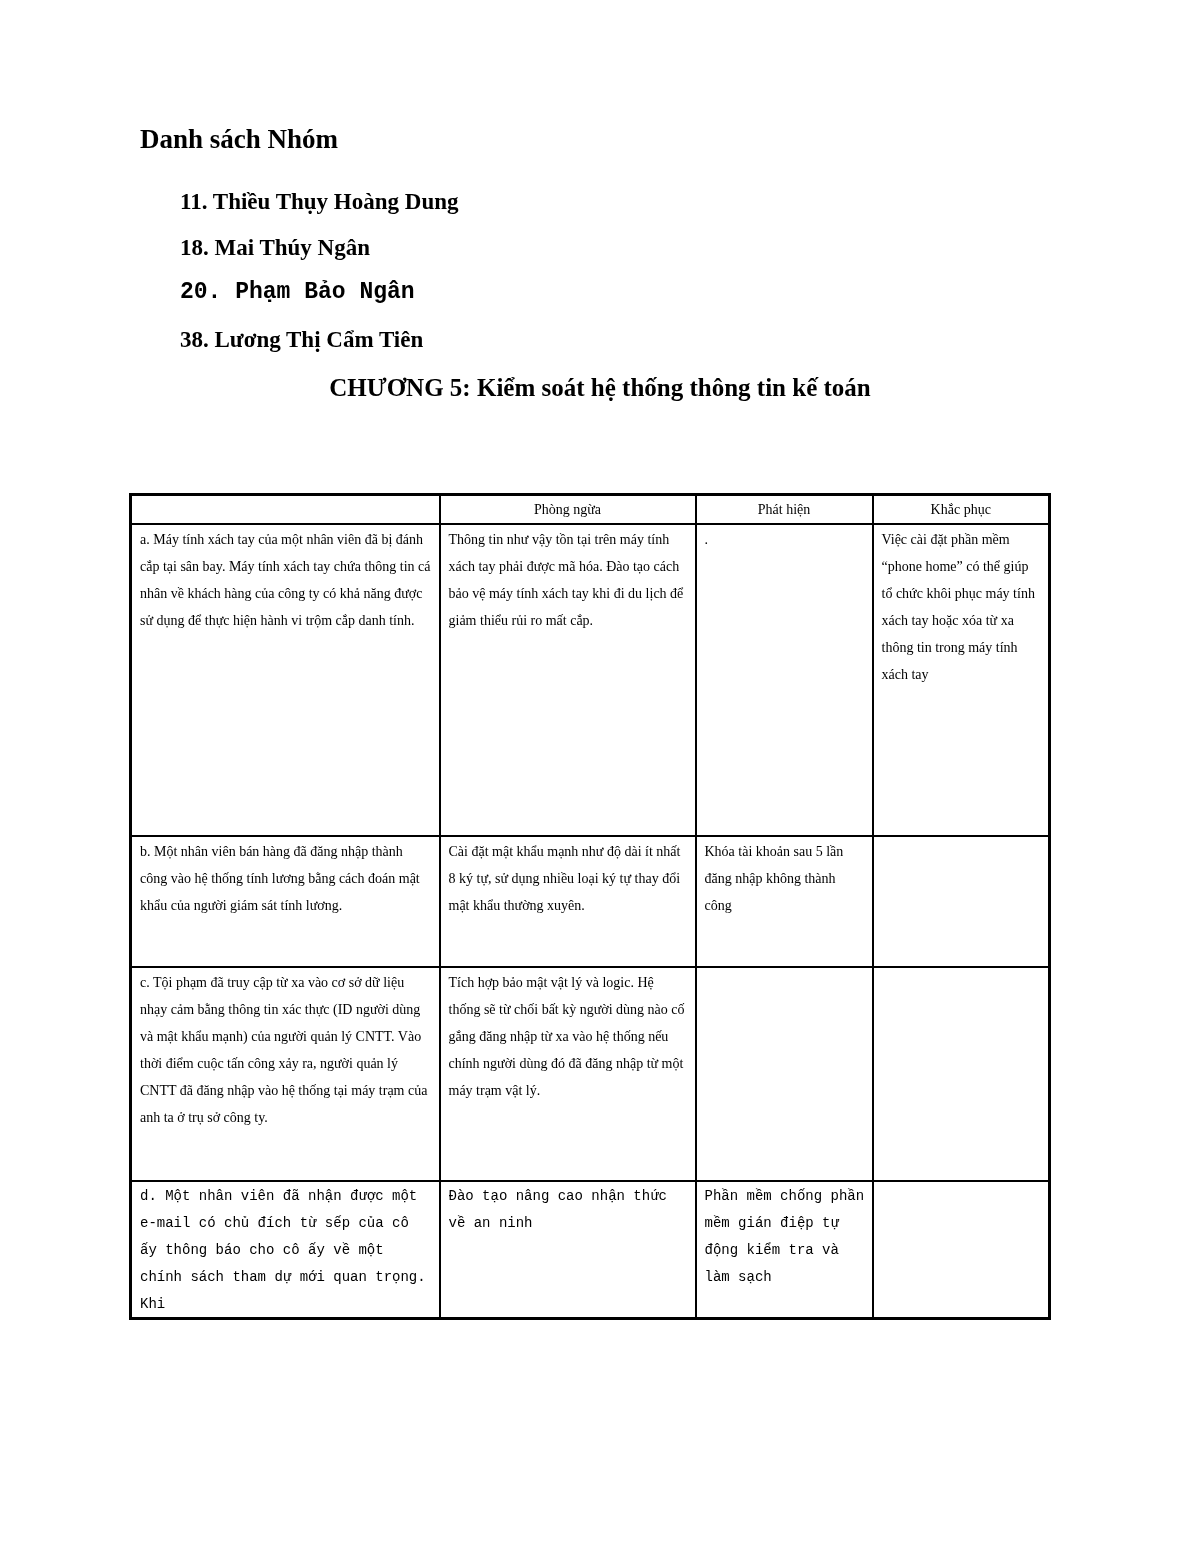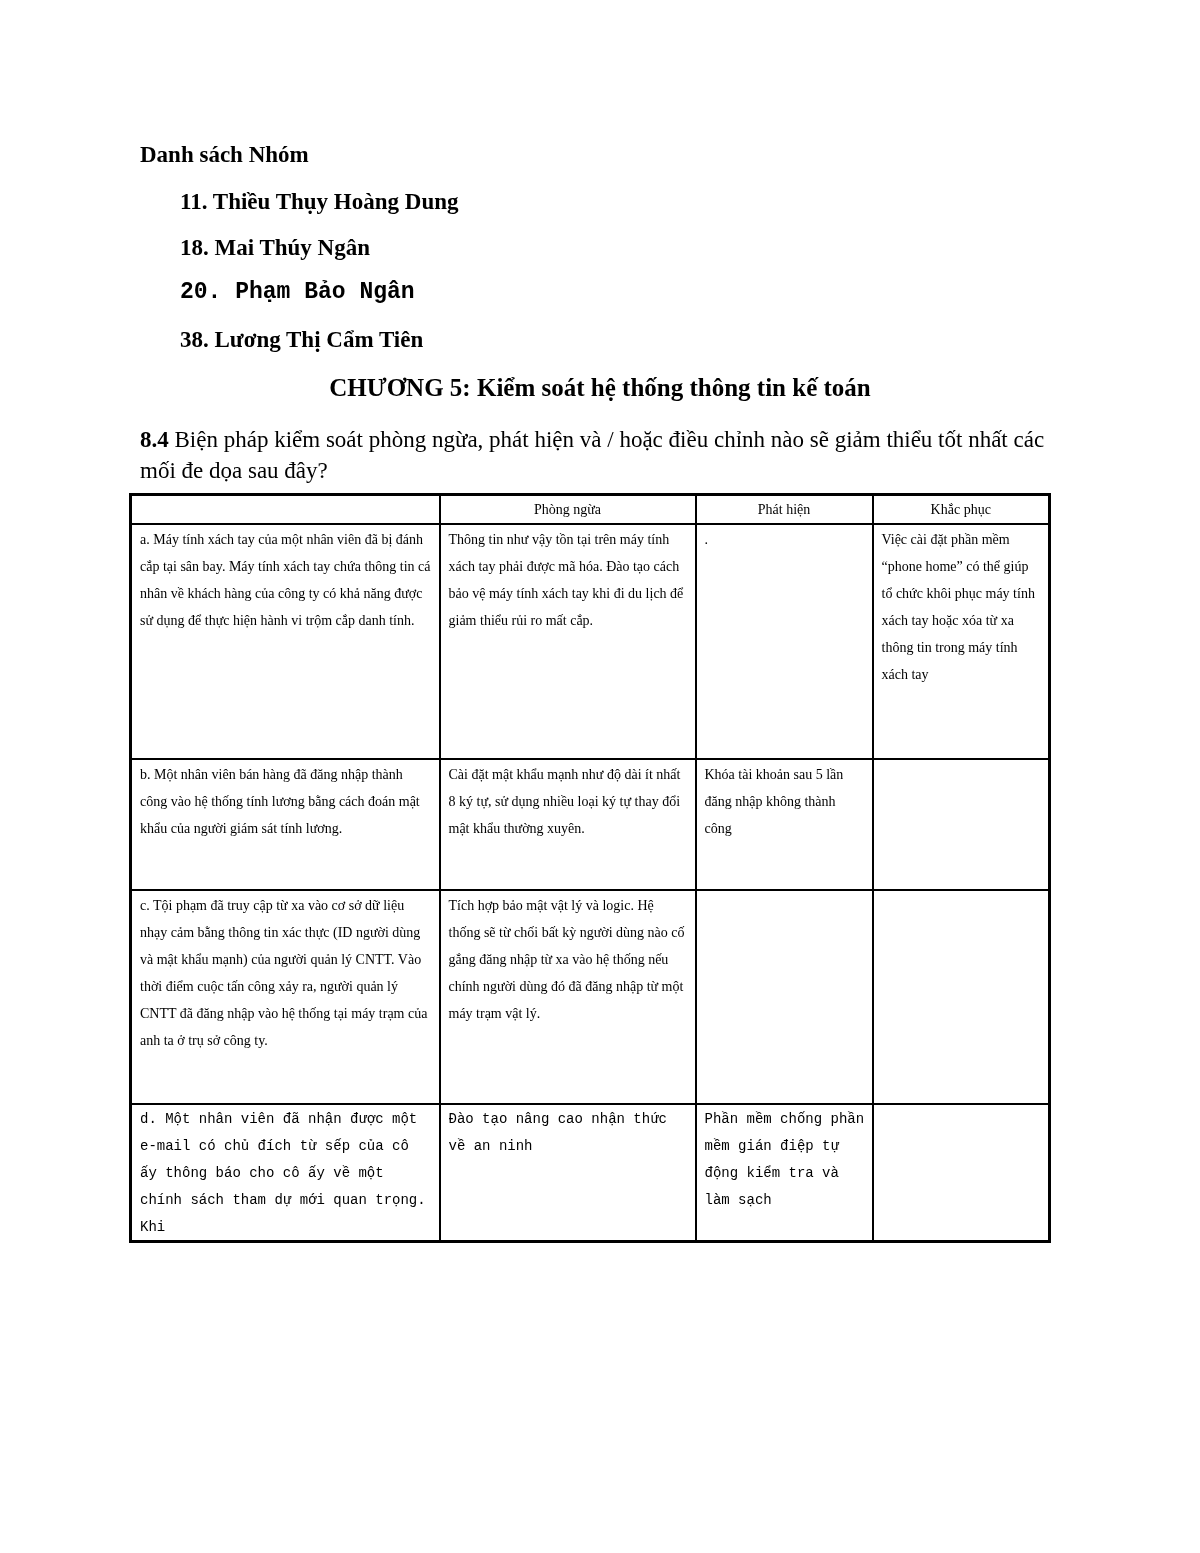--- a/index.html
+++ b/index.html
@@ -7,22 +7,22 @@
   body {
     width: 1200px; height: 1553px;
     font-family: "Liberation Serif", serif;
     color: #000000;
     position: relative;
     overflow: hidden;
   }
   .page { position: relative; width: 1200px; height: 1553px; background: #ffffff; }
 
   .group-title {
-    position: absolute; left: 140px; top: 142px;
-    font-size: 23px; font-weight: bold;
+    position: absolute; left: 140px; top: 124px;
+    font-size: 27px; font-weight: bold;
   }
   .member {
     position: absolute; left: 140px;
     font-size: 23px; font-weight: bold; margin-left: 40px;
   }
   .m0 { top: 189px; }
   .m1 { top: 235px; }
   .m2 { top: 279px; font-family: Liberation Mono, monospace; }
   .m3 { top: 327px; }
 
@@ -51,43 +51,39 @@
     vertical-align: top;
     padding: 1px 6px 1px 8px;
   }
   table.threats thead th {
     font-weight: normal;
     text-align: center;
     vertical-align: middle;
     height: 28px;
     padding: 0 2px;
   }
-  tr.row-a > td { height: 235px; }
+  tr.row-a > td { height: 312px; }
   tr.row-b > td { height: 131px; }
   tr.row-c > td { height: 214px; }
   tr.row-d .clip { height: 133px; overflow: hidden; font-family: Liberation Mono, monospace; }
 </style>
 </head>
 <body>
 
 <div class="page">
 
   <p class="group-title">Danh sách Nhóm</p>
 
   <p class="member m0">11. Thiều Thụy Hoàng Dung</p>
   <p class="member m1">18. Mai Thúy Ngân</p>
   <p class="member m2">20. Phạm Bảo Ngân</p>
   <p class="member m3">38. Lương Thị Cẩm Tiên</p>
 
   <h1 class="chapter-title">CHƯƠNG 5: Kiểm soát hệ thống thông tin kế toán</h1>
 
-  <p class="question">
-    <span class="q-num">8.4</span>
-    <span>Biện pháp kiểm soát phòng ngừa, phát hiện và / hoặc điều chỉnh nào sẽ giảm thiểu tốt nhất các mối đe dọa sau đây?</span>
-  </p>
 
   <table class="threats">
     <colgroup>
       <col style="width:309px">
       <col style="width:256px">
       <col style="width:177px">
       <col style="width:177px">
     </colgroup>
     <thead>
       <tr>

